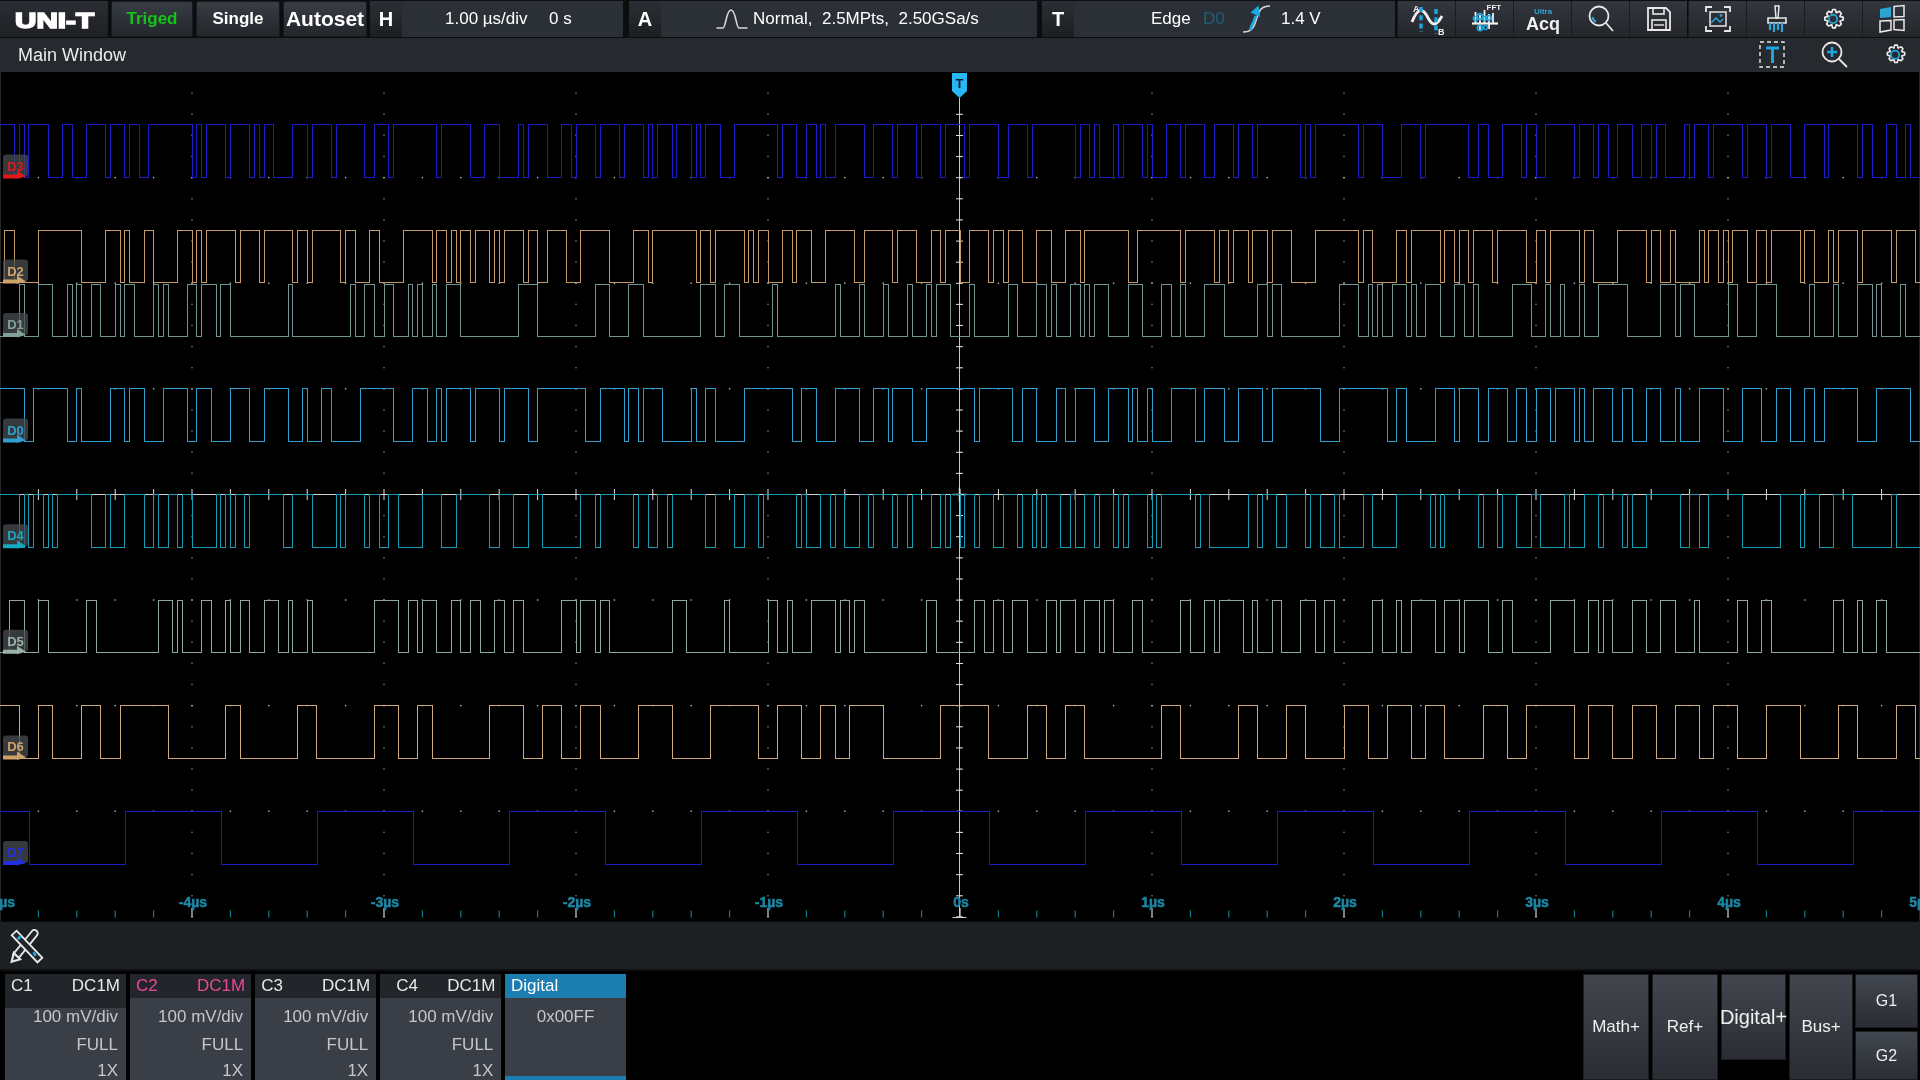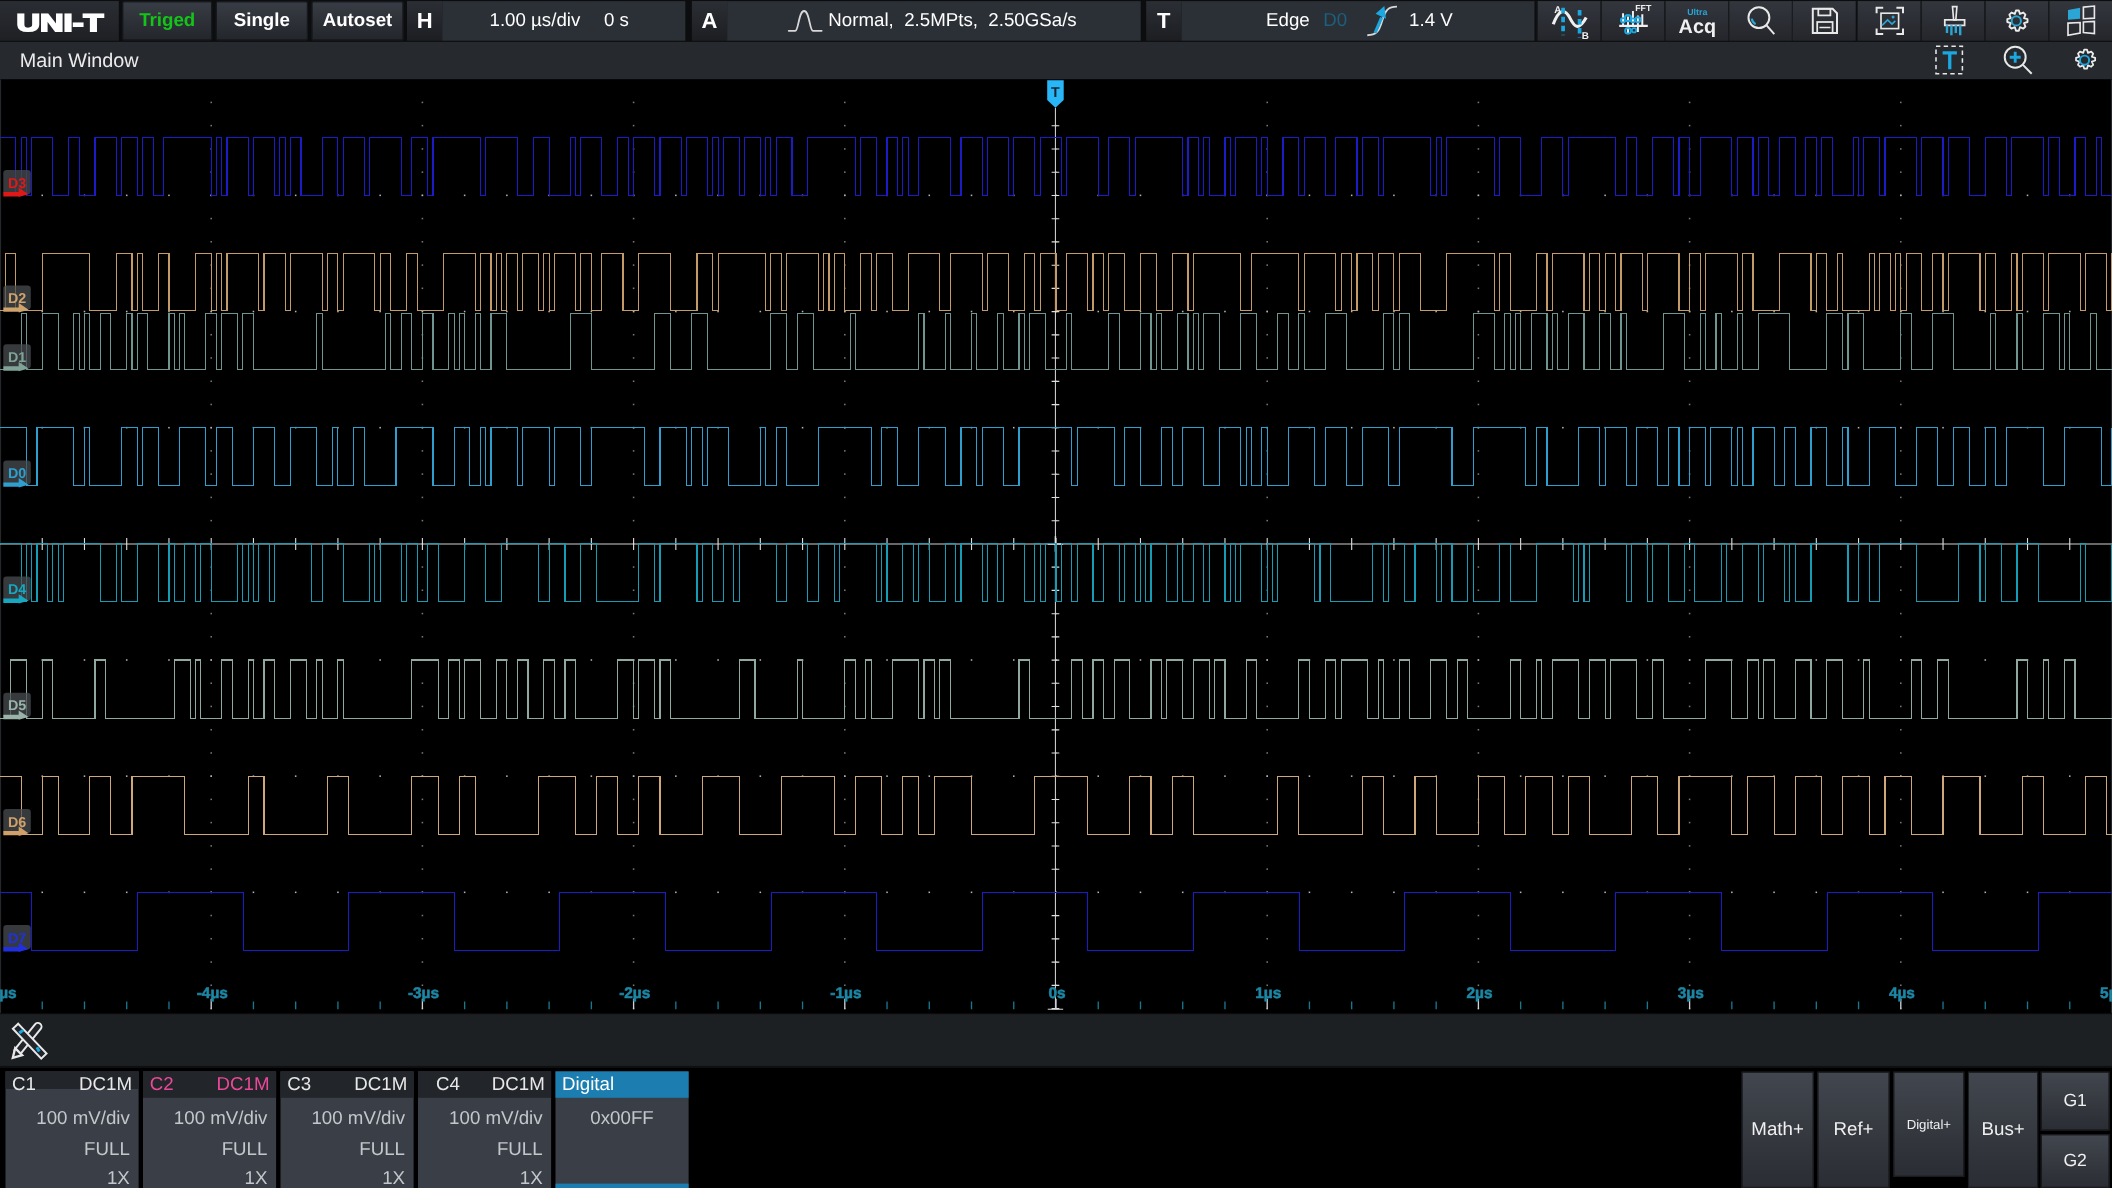--- a/index.html
+++ b/index.html
@@ -6,21 +6,21 @@
   font-family:"Liberation Sans", sans-serif; }
 </style></head>
 <body>
 <div style="position:absolute;left:0;top:0;width:1920px;height:38px;background:#0c0d0f">
     <div style="position:absolute;left:0;top:1px;width:108px;height:36px;background:linear-gradient(#2a2d33,#1e2024)"></div>
     <svg width="110" height="38" style="position:absolute;left:0;top:0">
       <text x="15" y="28" font-family="Liberation Sans, sans-serif" font-size="22" font-weight="bold" fill="#fff" stroke="#fff" stroke-width="1.6" textLength="79" lengthAdjust="spacingAndGlyphs">UNI-T</text>
     </svg>
     <div style="position:absolute;left:111px;top:1px;width:82px;height:36px;background:linear-gradient(#383c44,#23262b);border:1px solid #17191d;border-radius:2px;display:flex;align-items:center;justify-content:center;color:#14c418;font-size:17px;font-weight:bold">Triged</div>
     <div style="position:absolute;left:196px;top:1px;width:84px;height:36px;background:linear-gradient(#383c44,#23262b);border:1px solid #17191d;border-radius:2px;display:flex;align-items:center;justify-content:center;color:#fff;font-size:17px;font-weight:bold">Single</div>
-    <div style="position:absolute;left:283px;top:1px;width:84px;height:36px;background:linear-gradient(#383c44,#23262b);border:1px solid #17191d;border-radius:2px;display:flex;align-items:center;justify-content:center;color:#fff;font-size:17px;font-weight:bold">Autoset</div>
+    <div style="position:absolute;left:283px;top:1px;width:84px;height:36px;background:linear-gradient(#383c44,#23262b);border:1px solid #17191d;border-radius:2px;display:flex;align-items:center;justify-content:center;color:#fff;font-size:21px;font-weight:bold">Autoset</div>
     <div style="position:absolute;left:370px;top:1px;width:32px;height:36px;background:linear-gradient(#2b2e34,#1c1e22);display:flex;align-items:center;justify-content:center;color:#fff;font-size:20px;font-weight:bold">H</div>
     <div style="position:absolute;left:402px;top:1px;width:221px;height:36px;background:#2b2f36"></div>
     <div style="position:absolute;left:402px;top:1px;width:221px;height:36px;color:#fff;font-size:17px;line-height:36px">
       <span style="position:absolute;left:43px">1.00 µs/div</span>
       <span style="position:absolute;left:147px">0 s</span>
     </div>
     <div style="position:absolute;left:629px;top:1px;width:32px;height:36px;background:linear-gradient(#2b2e34,#1c1e22);display:flex;align-items:center;justify-content:center;color:#fff;font-size:20px;font-weight:bold">A</div>
     <div style="position:absolute;left:661px;top:1px;width:376px;height:36px;background:#2b2f36"></div>
     <svg width="36" height="36" style="position:absolute;left:714px;top:1px" fill="none" stroke="#d8d8d8" stroke-width="1.6">
       <path d="M3,27 H9 C12,27 12,9 17,9 C22,9 22,27 25,27 H33" stroke-linecap="round"></path>
@@ -866,21 +866,21 @@
       <g stroke-linecap="square">
         <path d="M7,7 L27,28" stroke="#e8e8e8" stroke-width="8"></path>
         <path d="M7,7 L27,28" stroke="#22252a" stroke-width="4.6"></path>
       </g>
       <path d="M8,10.5 L11.5,8" stroke="#1ba7e0" stroke-width="2.6"></path>
       <path d="M22.5,25.5 L26,23.5" stroke="#1ba7e0" stroke-width="2.6" transform="rotate(90 24.2 24.5)"></path>
     </svg>
   </div>
 <div style="position:absolute;left:0;top:971px;width:1920px;height:109px;background:#000">
     <div style="position:absolute;left:5.0px;top:3px;width:121px;height:106px;background:#3a3f47">
-      <div style="position:absolute;left:0;top:0;width:121px;height:16px;background:#22252a;color:#e8e8e8;font-size:17px;line-height:24px">
+      <div style="position:absolute;left:0;top:0;width:121px;height:34px;background:#22252a;color:#e8e8e8;font-size:17px;line-height:24px">
         <span style="position:absolute;left:6px">C1</span>
         <span style="position:absolute;right:6px">DC1M</span>
       </div>
       <div style="position:absolute;right:8px;top:33px;color:#c3c7cc;font-size:17px">100 mV/div</div>
       <div style="position:absolute;right:8px;top:61px;color:#c3c7cc;font-size:17px">FULL</div>
       <div style="position:absolute;right:8px;top:87px;color:#c3c7cc;font-size:17px">1X</div>
     </div>
     <div style="position:absolute;left:130.1px;top:3px;width:121px;height:106px;background:#3a3f47">
       <div style="position:absolute;left:0;top:0;width:121px;height:24px;background:#22252a;color:#ec4899;font-size:17px;line-height:24px">
         <span style="position:absolute;left:6px">C2</span>
@@ -910,16 +910,16 @@
     </div>
     <div style="position:absolute;left:505px;top:3px;width:121px;height:106px;background:#3a3f47">
       <div style="position:absolute;left:0;top:0;width:121px;height:24px;background:#1b7db0;color:#fff;font-size:17px;line-height:24px">
         <span style="position:absolute;left:6px">Digital</span>
       </div>
       <div style="position:absolute;left:0;top:33px;width:121px;text-align:center;color:#c3c7cc;font-size:17px">0x00FF</div>
       <div style="position:absolute;left:0;bottom:0;width:121px;height:4px;background:#1b7db0"></div>
     </div>
     <div style="position:absolute;left:1583px;top:3px;width:66px;height:106px;background:linear-gradient(#42464e,#2a2d33);border:1px solid #1a1c20;display:flex;align-items:center;justify-content:center;color:#f0f0f0;font-size:17px">Math+</div>
     <div style="position:absolute;left:1652px;top:3px;width:66px;height:106px;background:linear-gradient(#42464e,#2a2d33);border:1px solid #1a1c20;display:flex;align-items:center;justify-content:center;color:#f0f0f0;font-size:17px">Ref+</div>
-    <div style="position:absolute;left:1721px;top:3px;width:65px;height:96px;background:linear-gradient(#42464e,#2a2d33);border:1px solid #1a1c20;display:flex;align-items:center;justify-content:center;color:#f0f0f0;font-size:12px">Digital+</div>
+    <div style="position:absolute;left:1721px;top:3px;width:65px;height:86px;background:linear-gradient(#42464e,#2a2d33);border:1px solid #1a1c20;display:flex;align-items:center;justify-content:center;color:#f0f0f0;font-size:20px">Digital+</div>
     <div style="position:absolute;left:1789px;top:3px;width:64px;height:106px;background:linear-gradient(#42464e,#2a2d33);border:1px solid #1a1c20;display:flex;align-items:center;justify-content:center;color:#f0f0f0;font-size:17px">Bus+</div>
     <div style="position:absolute;left:1855px;top:3px;width:63px;height:54px;background:linear-gradient(#42464e,#2a2d33);border:1px solid #1a1c20;display:flex;align-items:center;justify-content:center;color:#f0f0f0;font-size:16px">G1</div>
     <div style="position:absolute;left:1855px;top:60px;width:63px;height:49px;background:linear-gradient(#42464e,#2a2d33);border:1px solid #1a1c20;display:flex;align-items:center;justify-content:center;color:#f0f0f0;font-size:16px">G2</div>
   </div>
 </body></html>

